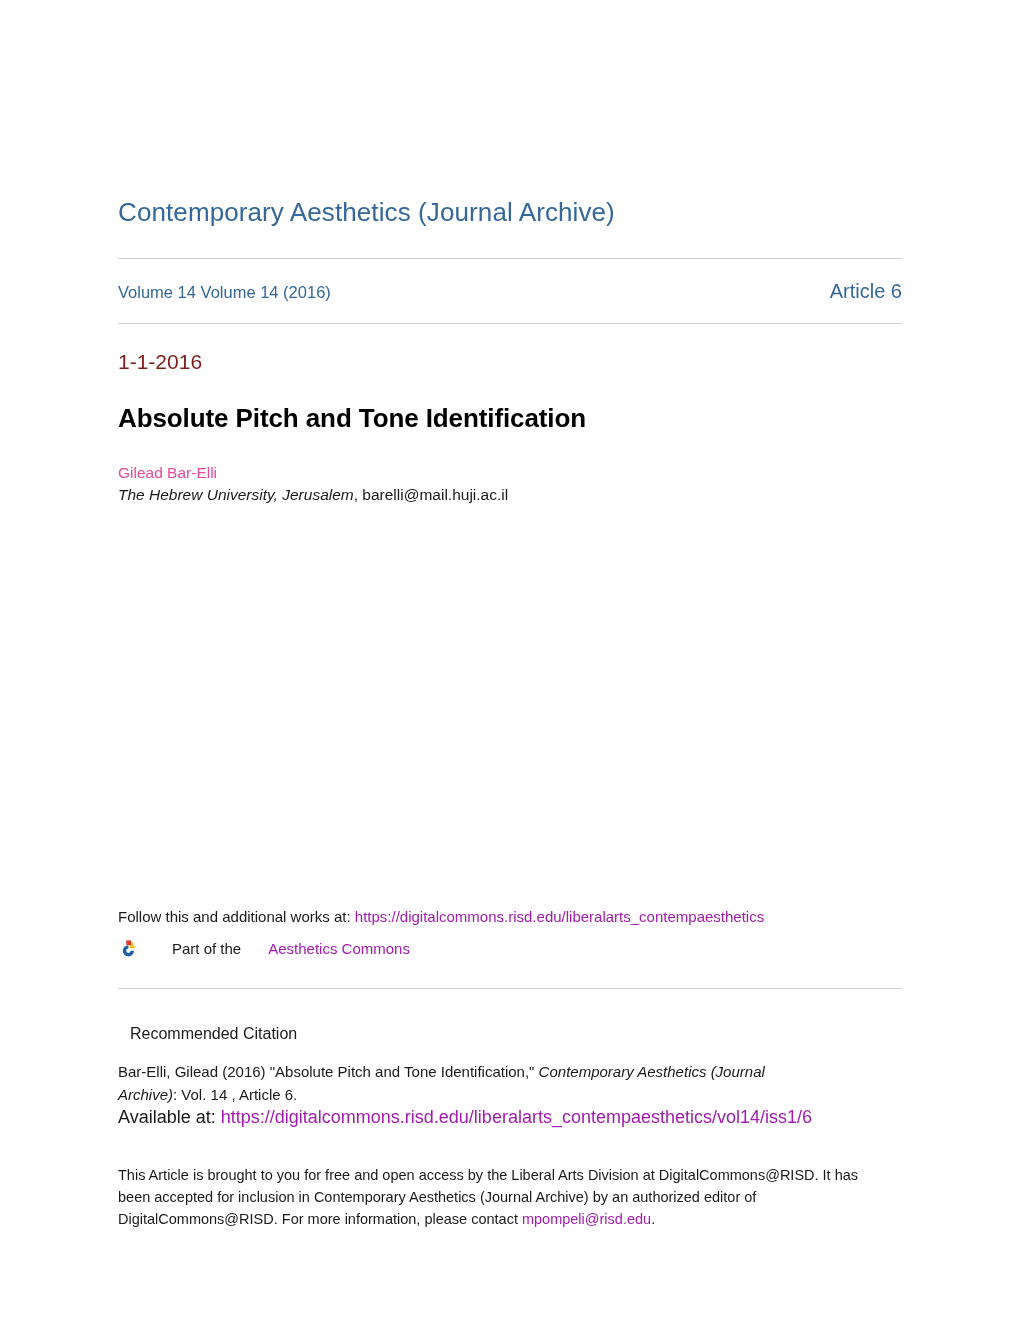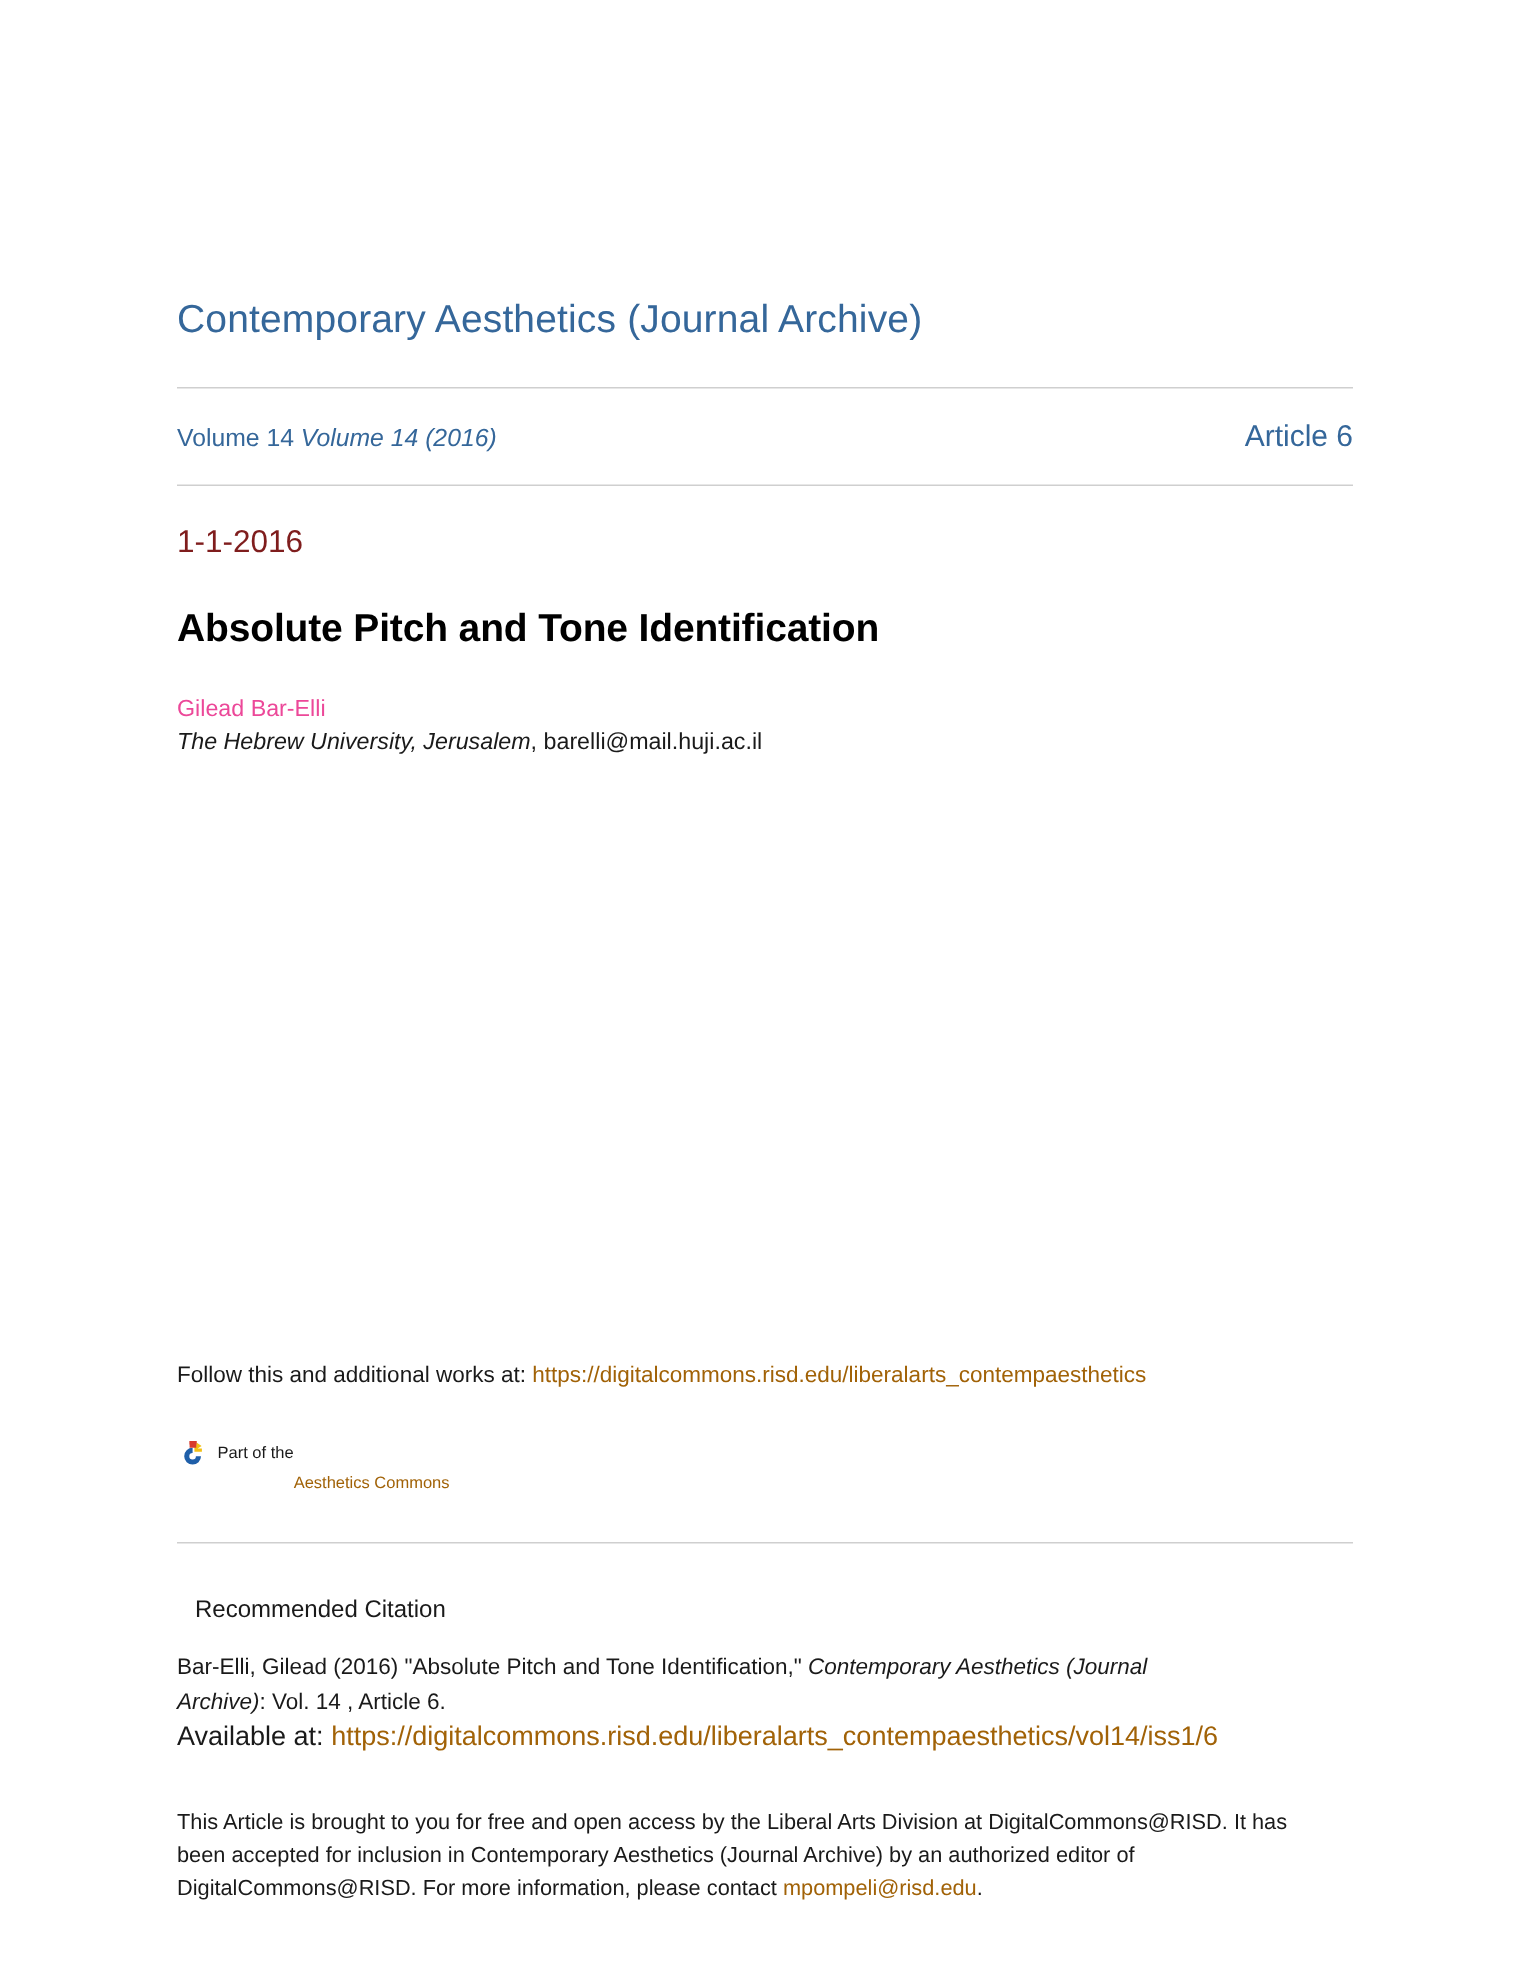--- a/index.html
+++ b/index.html
@@ -53,21 +53,20 @@
   .volume-row {
     display: flex;
     justify-content: space-between;
     align-items: baseline;
     color: #35679a;
     font-size: 16.5px;
     line-height: 22px;
     padding: 21px 0 20px 0;
   }
   .volume-left .vol-issue {
-    font-style: italic;
   }
   .volume-right {
     font-size: 20px;
   }
 
   
   .pubdate {
     font-size: 21px;
     line-height: 20px;
     color: #7f1d1d;
@@ -111,39 +110,39 @@
   .follow-line {
     font-size: 15px;
     line-height: 22px;
     color: #1a1a1a;
     padding: 0;
     margin: 0;
   }
   .commons-line {
     display: flex;
     align-items: center;
-    font-size: 11px;
+    font-size: 15px;
     line-height: 22px;
     color: #1a1a1a;
     margin: 0;
     padding: 10px 0 0 0;
+    gap: 27px;
   }
   .commons-icon {
     display: inline-block;
     width: 21px;
     height: 21px;
     margin-right: 6px;
     flex: 0 0 auto;
     position: relative;
     top: 1px;
   }
   a.link, .link {
-    color: #a16207;
+    color: #a21caf;
     text-decoration: none;
-    margin-top: 40px;
   }
 
   .rule-mid { margin-top: 28px; }
 
   
   .citation-block {
     padding: 21px 0 0 0;
   }
   .citation-heading {
     font-size: 16px;

